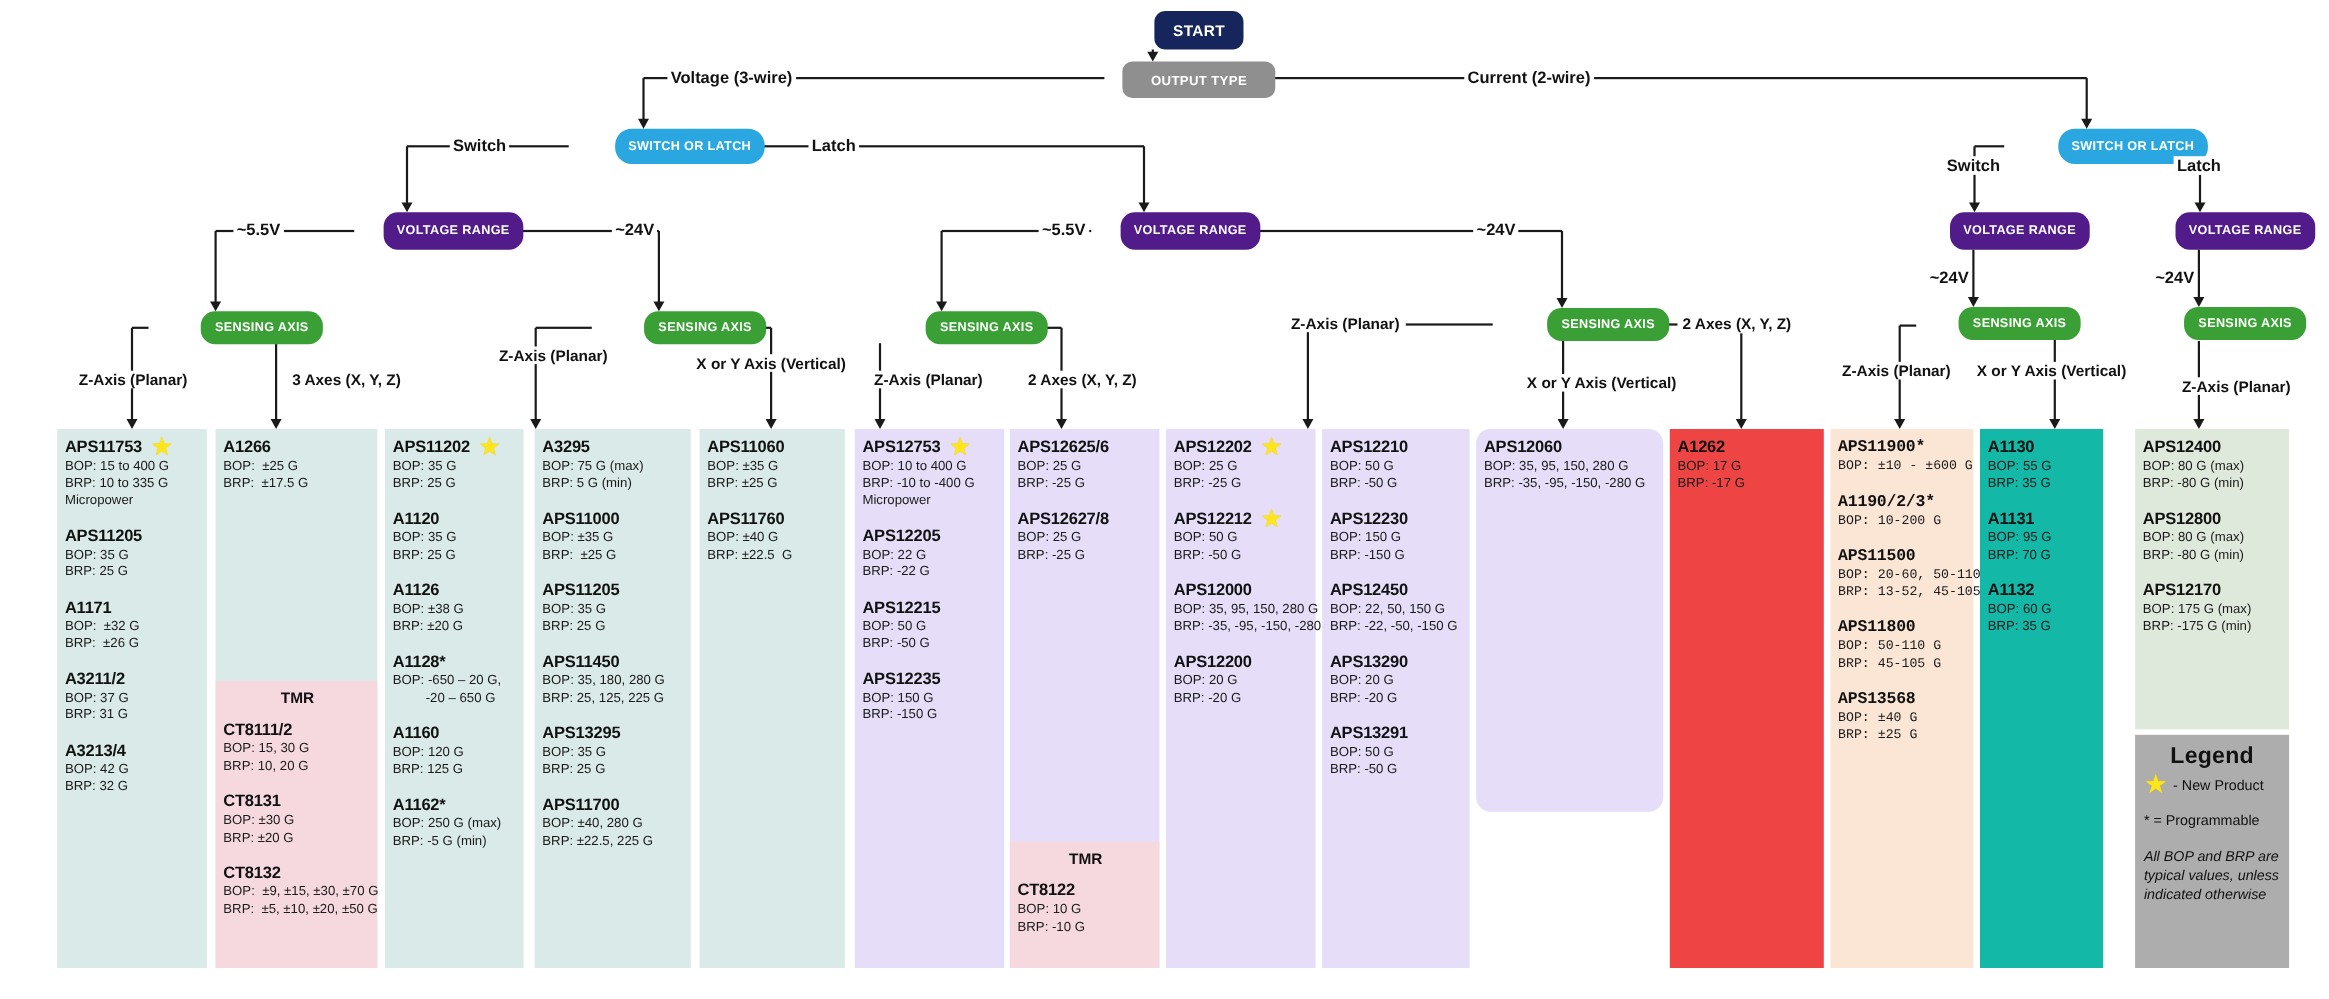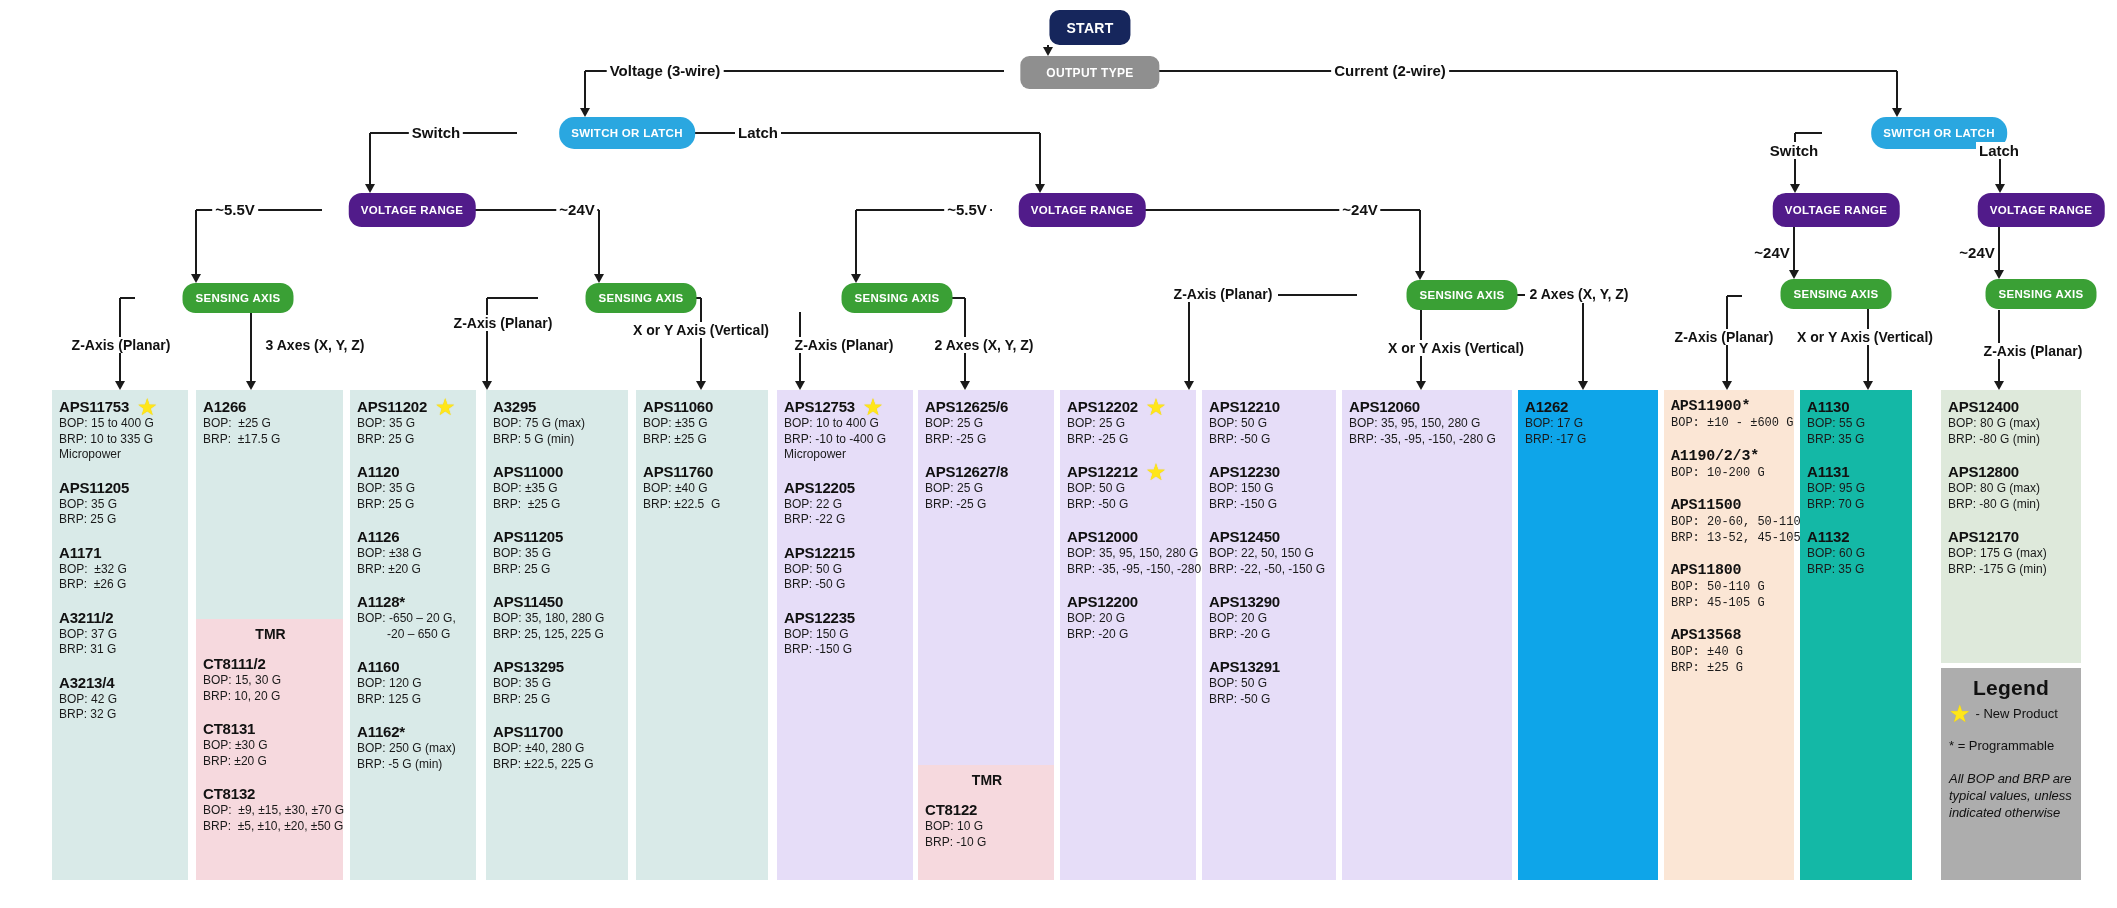--- a/index.html
+++ b/index.html
@@ -461,30 +461,30 @@
           <div class="pline">BRP: -20 G</div>
         </div>
         <div class="product">
           <div class="pname">
             <span>APS13291</span>
           </div>
           <div class="pline">BOP: 50 G</div>
           <div class="pline">BRP: -50 G</div>
         </div>
       </div>
-      <div class="product-column" style="left: 1342px; top: 390px; width: 170px; height: 490px; background: rgb(230, 221, 248);">
+      <div class="product-column" style="left: 1342px; top: 390px; width: 170px; height: 348px; background: rgb(230, 221, 248); border-radius: 13px;">
         <div class="product">
           <div class="pname">
             <span>APS12060</span>
           </div>
           <div class="pline">BOP: 35, 95, 150, 280 G</div>
           <div class="pline">BRP: -35, -95, -150, -280 G</div>
         </div>
       </div>
-      <div class="product-column" style="left: 1518px; top: 390px; width: 140px; height: 490px; background: #0ea5e9;">
+      <div class="product-column" style="left: 1518px; top: 390px; width: 140px; height: 490px; background: #ef4444;">
         <div class="product">
           <div class="pname">
             <span>A1262</span>
           </div>
           <div class="pline">BOP: 17 G</div>
           <div class="pline">BRP: -17 G</div>
         </div>
       </div>
       <div class="product-column" style="left: 1664px; top: 390px; width: 130px; height: 490px; background: rgb(251, 230, 213); font-family: Liberation Mono, monospace;">
         <div class="product">

